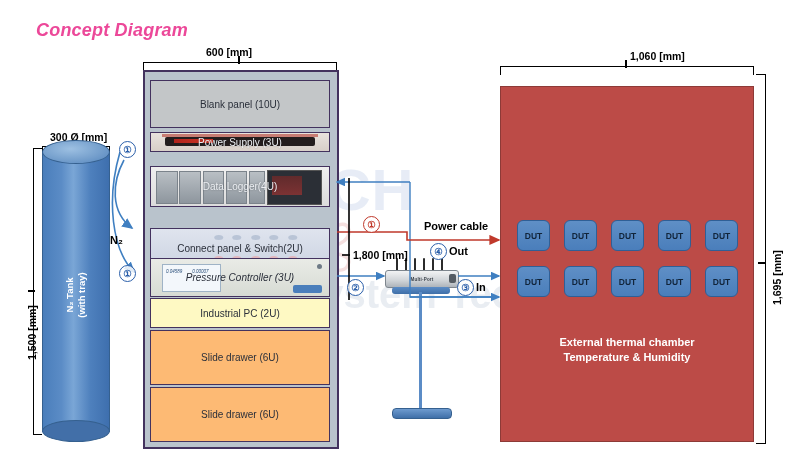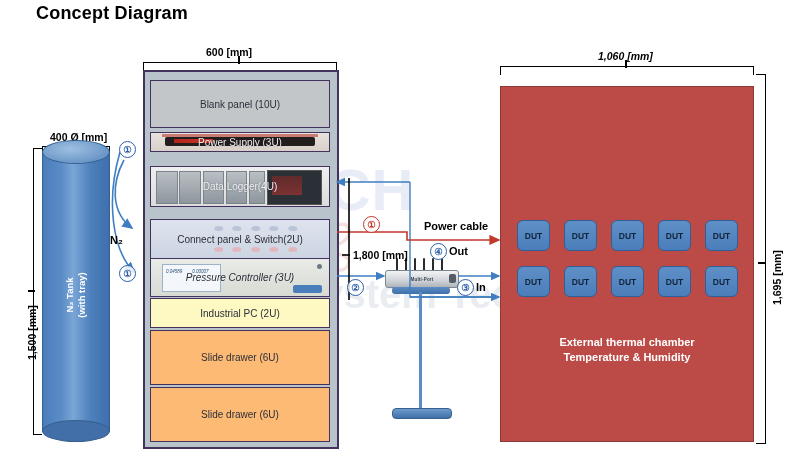--- a/index.html
+++ b/index.html
@@ -22,23 +22,24 @@
     left:170px;top:272px;width:560px;
     font-size:40px;font-weight:600;color:#e2e7ee;opacity:.75;
     white-space:nowrap;
   }
   .wm-flower{
     left:252px;top:190px;width:112px;height:112px;opacity:.30;
   }
 
   
   .title{
-    position:absolute;left:36px;top:3px;
-    font-size:18px;font-weight:bold;color:#000000;
+    position:absolute;left:36px;top:20px;
+    font-size:18px;font-weight:bold;color:#ec4899;
     letter-spacing:.2px;
+    font-style:italic;
   }
 
   
   .dim{position:absolute;font-size:10.5px;font-weight:bold;color:#000;white-space:nowrap;}
   .dim-v{transform-origin:0 0;}
 
   
   .tank-body{
     position:absolute;left:42px;top:152px;width:66px;height:278px;
     background:linear-gradient(90deg,#4a7ebb 0%,#5b8cc6 28%,#7aa6d6 46%,#4e80bd 72%,#3e6fae 100%);
@@ -175,21 +176,21 @@
       <path d="M50 52 C70 40 80 20 66 12 C54 6 50 28 50 52Z"></path>
       <path d="M50 52 C28 54 10 46 14 34 C18 24 36 38 50 52Z"></path>
       <path d="M50 52 C72 54 90 46 86 34 C82 24 64 38 50 52Z"></path>
       <path d="M50 52 C38 70 18 78 14 66 C10 56 34 56 50 52Z"></path>
       <path d="M50 52 C62 70 82 78 86 66 C90 56 66 56 50 52Z"></path>
     </g>
   </svg>
 
   <div class="title">Concept Diagram</div>
 
-  <div class="dim" style="left:50px;top:131px;">400 Ø [mm]</div>
+  <div class="dim" style="left:50px;top:131px;">300 Ø [mm]</div>
   <div class="brk brk-top" style="left:42px;top:146px;width:66px;height:7px;"></div>
   <div class="tick" style="left:74px;top:141px;width:1.6px;height:7px;"></div>
 
   <div class="dim dim-v" style="left:26px;top:360px;transform:rotate(-90deg);">1,500 [mm]</div>
   <div class="brk brk-left" style="left:33px;top:148px;width:8px;height:285px;"></div>
   <div class="tick" style="left:28px;top:290px;width:7px;height:1.6px;"></div>
 
   <div class="tank-body"></div>
   <div class="tank-top"></div>
   <div class="tank-bot"></div>
@@ -216,21 +217,21 @@
     <div class="unit u-dl" style="top:94px;height:41px;">
       <div class="dl-mod" style="left:3%;width:11%;"></div>
       <div class="dl-mod" style="left:16%;width:11%;"></div>
       <div class="dl-mod" style="left:29%;width:11%;"></div>
       <div class="dl-mod" style="left:42%;width:11%;"></div>
       <div class="dl-mod" style="left:55%;width:8%;"></div>
       <div class="dl-scr"></div>
       <span class="u-label light">Data Logger(4U)</span>
     </div>
 
-    <div class="unit u-cps" style="top:147px;height:40px;">
+    <div class="unit u-cps" style="top:156px;height:40px;">
       <div class="cp-dots">
         <div class="cp-dot" style="left:2%;top:16%;"></div>
         <div class="cp-dot" style="left:22%;top:16%;"></div>
         <div class="cp-dot" style="left:42%;top:16%;"></div>
         <div class="cp-dot" style="left:62%;top:16%;"></div>
         <div class="cp-dot" style="left:82%;top:16%;"></div>
         <div class="cp-dot r" style="left:2%;top:70%;"></div>
         <div class="cp-dot r" style="left:22%;top:70%;"></div>
         <div class="cp-dot r" style="left:42%;top:70%;"></div>
         <div class="cp-dot r" style="left:62%;top:70%;"></div>
@@ -271,21 +272,21 @@
     <div class="mp-pin" style="left:49px;"></div>
   </div>
   <div class="mp-body">
     <span class="t">Multi-Port</span>
     <span class="mp-plug"></span>
   </div>
   <div class="mp-base"></div>
   <div class="mp-stem"></div>
   <div class="mp-foot"></div>
 
-  <div class="dim" style="left:598px;top:50px;font-style:italic;">1,060 [mm]</div>
+  <div class="dim" style="left:630px;top:50px;">1,060 [mm]</div>
   <div class="brk brk-top" style="left:500px;top:66px;width:252px;height:8px;"></div>
   <div class="tick" style="left:625px;top:60px;width:1.6px;height:8px;"></div>
 
   <div class="dim dim-v" style="left:771px;top:305px;transform:rotate(-90deg);">1,695 [mm]</div>
   <div class="brk brk-right" style="left:756px;top:74px;width:9px;height:368px;"></div>
   <div class="tick" style="left:758px;top:262px;width:8px;height:1.6px;"></div>
 
   <div class="chamber">
     <div class="dut" style="left:16px;top:133px;">
         <span>DUT</span>

